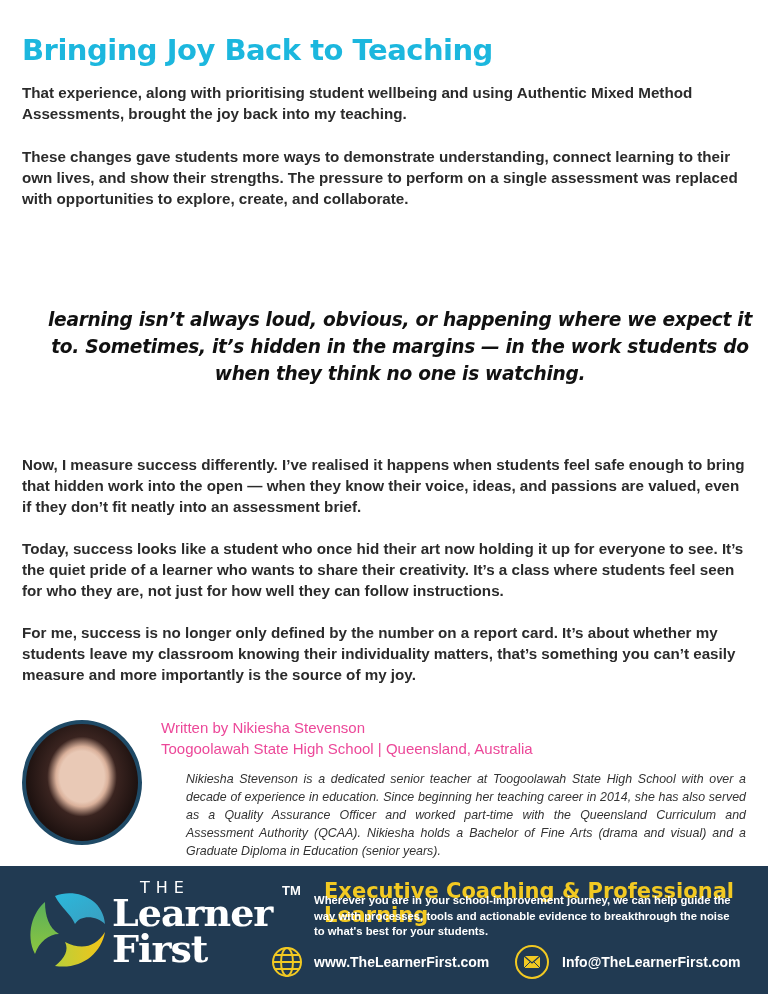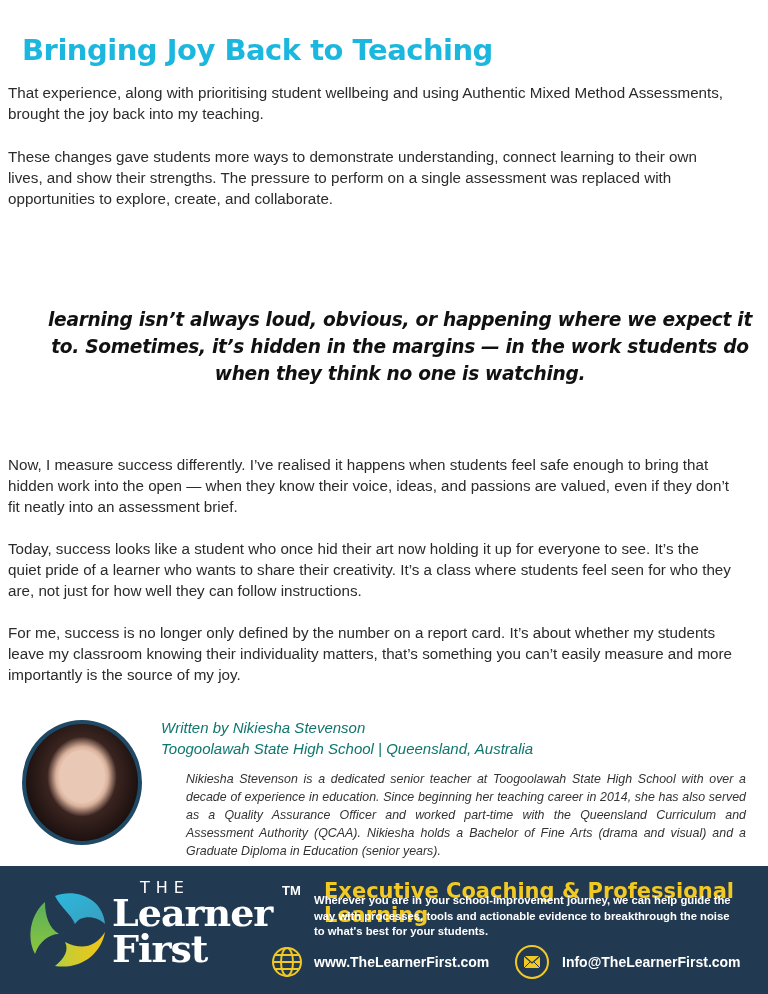--- a/index.html
+++ b/index.html
@@ -9,36 +9,36 @@
   }
   .page { position: absolute; left: 0; top: 0; width: 768px; height: 888px; }
   .h1 {
     position: absolute; left: 22px; margin: 0;
     font-family: "DejaVu Sans", sans-serif; font-weight: bold;
     color: #1cb7de; letter-spacing: -0.5px;
   }
   .h1.first { top: 33px; font-size: 29px; }
   .h1.second { top: 404px; font-size: 28px; }
   .para {
-    position: absolute; left: 8px; width: 724px; margin: 0;
-    font-size: 15.2px; line-height: 21px; color: #2b2b2b;
+    position: absolute; left: 22px; width: 724px; margin: 0;
+    font-size: 15.2px; line-height: 21px; color: #2b2b2b; font-weight: bold;
   }
   .quote {
     position: absolute; left: 20px; width: 728px; top: 290px; margin: 16px;
     text-align: center; font-family: "DejaVu Sans", sans-serif;
     font-weight: bold; font-style: italic; font-size: 18.6px; line-height: 27px; color: #111;
     letter-spacing: -0.3px;
   }
   .avatar {
     position: absolute; left: 22px; top: 720px; width: 120px; height: 125px;
     border-radius: 50%; border: 4px solid #1f4a66; box-sizing: border-box; overflow: hidden;
     background: radial-gradient(ellipse at 50% 45%, #e9c9b6 0 28%, #d9b09a 33%, #3a2420 44%, #1e1210 70%);
   }
   .author-name, .author-school {
-    position: absolute; left: 161px; margin: 0; font-style: italic; font-size: 15px; color: #0f766e; text-align: center;
+    position: absolute; left: 161px; margin: 0; font-size: 15px; color: #ec4899; text-align: center;
   }
   .author-name { top: 719px; }
   .author-school { top: 740px; }
   .bio {
     position: absolute; left: 186px; top: 770px; width: 560px; margin: 0;
     font-style: italic; font-size: 12.4px; line-height: 18px; color: #333; text-align: justify;
   }
   .footer {
     position: absolute; left: 0; top: 866px; width: 768px; height: 128px; background: #213a52;
   }

